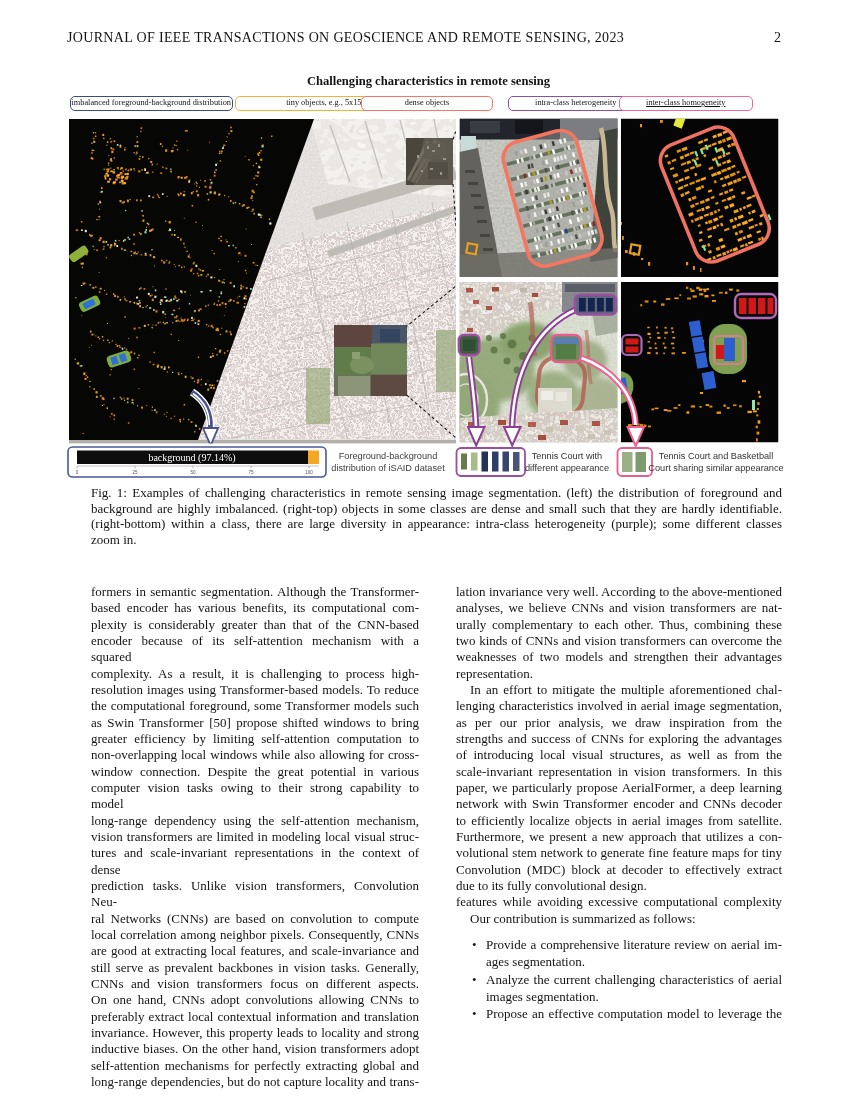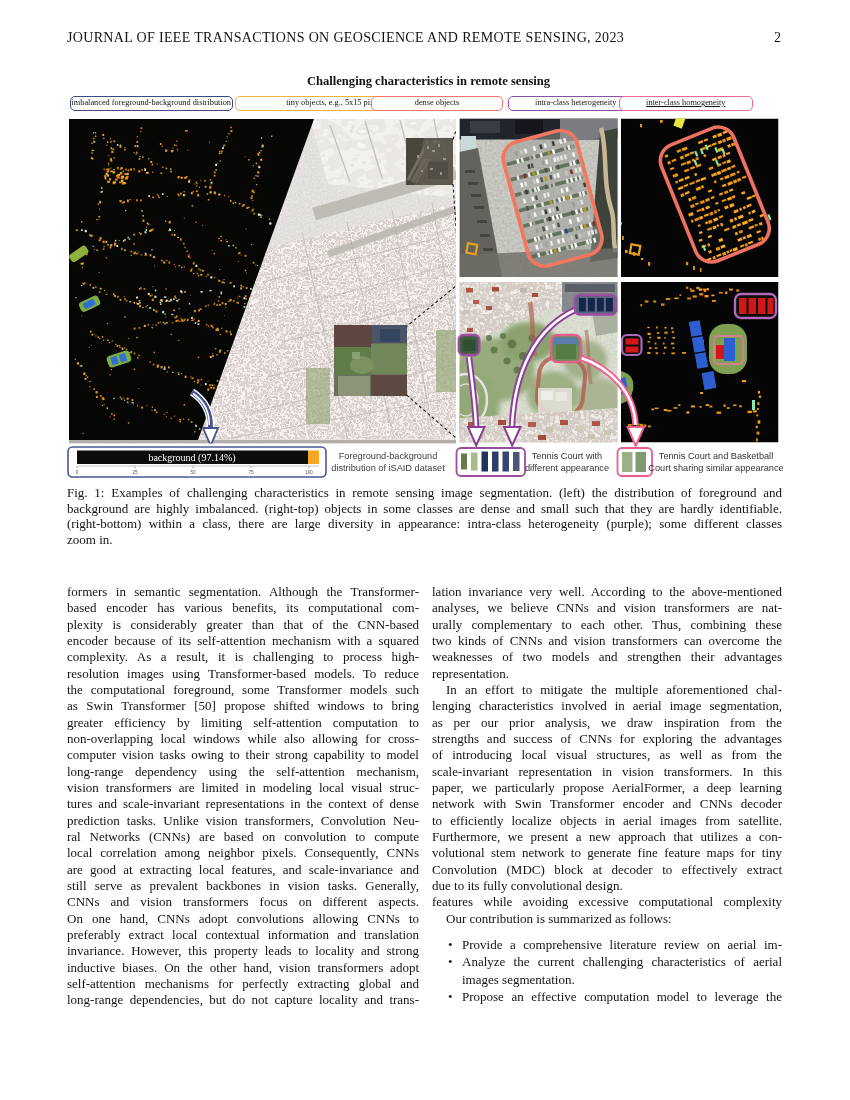--- a/index.html
+++ b/index.html
@@ -2,33 +2,33 @@
 <html><head><meta charset="utf-8">
 <style>
 html,body{margin:0;padding:0;background:#fff;}
 body{width:850px;height:1100px;position:relative;font-family:"Liberation Serif",serif;color:#131313;overflow:hidden;}
 .abs{position:absolute;}
 .hdr{top:30px;font-size:14px;letter-spacing:0.34px;}
 .title{top:74px;left:71px;width:715px;text-align:center;font-weight:bold;font-size:12.6px;}
 .tag{position:absolute;top:96px;height:12.5px;border:1.6px solid;border-radius:5px;background:#fff;font-size:8.3px;line-height:12.5px;text-align:center;white-space:nowrap;}
 .cap{left:67px;top:485px;width:715px;font-size:13.0px;line-height:15.6px;}
 .col{font-size:13.0px;line-height:16.33px;top:584px;}
-.ln{text-align:justify;text-align-last:justify;}
+.ln{text-align:justify;text-align-last:justify;margin-left:24px;}
 .ln.e{text-align-last:left;}
 .bl{position:relative;padding-left:30px;}
 .bl .bu{position:absolute;left:16px;}
 .blk{margin-top:10px;} .blk .ln{margin-top:1px;}
 </style></head>
 <body>
 <div class="abs hdr" style="left:67px;">JOURNAL OF IEEE TRANSACTIONS ON GEOSCIENCE AND REMOTE SENSING, 2023</div>
 <div class="abs hdr" style="left:774px;">2</div>
 <div class="abs title">Challenging characteristics in remote sensing</div>
 <div class="tag" style="left:69.5px;width:161.5px;border-color:#3c4c80;">imbalanced foreground-background distribution</div>
 <div class="tag" style="left:235px;width:135.5px;border-color:#f2b238;padding-left:31px;">tiny objects, e.g., 5x15 pixels</div>
-<div class="tag" style="left:371px;width:130px;border-color:#f2766b;">dense objects</div>
+<div class="tag" style="left:361px;width:130px;border-color:#f2766b;">dense objects</div>
 <div class="tag" style="left:508px;width:133.5px;border-color:#8d4fa4;">intra-class heterogeneity</div>
 <div class="tag" style="left:619px;width:131.5px;border-color:#f0679c;text-decoration:underline;">inter-class homogeneity</div>
 
 <svg class="abs" style="left:67px;top:115px;" width="716" height="366" viewBox="67 115 716 366">
 <defs>
 <filter id="fA" x="-5%" y="-5%" width="110%" height="110%">
   <feTurbulence type="fractalNoise" baseFrequency="0.55" numOctaves="3" seed="11"></feTurbulence>
   <feColorMatrix type="matrix" values="1 0 0 0 0 1 0 0 0 0 1 0 0 0 0 0 0 0 0 1"></feColorMatrix>
   <feComponentTransfer>
           <feFuncR type="linear" slope="0.20" intercept="0.67"></feFuncR>
@@ -1596,20 +1596,21 @@
 <div class="ln">formers in semantic segmentation. Although the Transformer-</div>
 <div class="ln">based encoder has various benefits, its computational com-</div>
 <div class="ln">plexity is considerably greater than that of the CNN-based</div>
 <div class="ln">encoder because of its self-attention mechanism with a squared</div>
 <div class="ln">complexity. As a result, it is challenging to process high-</div>
 <div class="ln">resolution images using Transformer-based models. To reduce</div>
 <div class="ln">the computational foreground, some Transformer models such</div>
 <div class="ln">as Swin Transformer [50] propose shifted windows to bring</div>
 <div class="ln">greater efficiency by limiting self-attention computation to</div>
 <div class="ln">non-overlapping local windows while also allowing for cross-</div>
+<div class="ln">window connection. Despite the great potential in various</div>
 <div class="ln">computer vision tasks owing to their strong capability to model</div>
 <div class="ln">long-range dependency using the self-attention mechanism,</div>
 <div class="ln">vision transformers are limited in modeling local visual struc-</div>
 <div class="ln">tures and scale-invariant representations in the context of dense</div>
 <div class="ln">prediction tasks. Unlike vision transformers, Convolution Neu-</div>
 <div class="ln">ral Networks (CNNs) are based on convolution to compute</div>
 <div class="ln">local correlation among neighbor pixels. Consequently, CNNs</div>
 <div class="ln">are good at extracting local features, and scale-invariance and</div>
 <div class="ln">still serve as prevalent backbones in vision tasks. Generally,</div>
 <div class="ln">CNNs and vision transformers focus on different aspects.</div>
@@ -1638,18 +1639,19 @@
 <div class="ln">network with Swin Transformer encoder and CNNs decoder</div>
 <div class="ln">to efficiently localize objects in aerial images from satellite.</div>
 <div class="ln">Furthermore, we present a new approach that utilizes a con-</div>
 <div class="ln">volutional stem network to generate fine feature maps for tiny</div>
 <div class="ln">Convolution (MDC) block at decoder to effectively extract</div>
 <div class="ln e">due to its fully convolutional design.</div>
 <div class="ln">features while avoiding excessive computational complexity</div>
 <div class="ln e" style="text-indent:14px;">Our contribution is summarized as follows:</div>
 <div class="blk">
 <div class="ln bl"><span class="bu">•</span>Provide a comprehensive literature review on aerial im-</div>
+<div class="ln e" style="padding-left:30px;">ages segmentation.</div>
 <div class="ln bl"><span class="bu">•</span>Analyze the current challenging characteristics of aerial</div>
 <div class="ln e" style="padding-left:30px;">images segmentation.</div>
 <div class="ln bl"><span class="bu">•</span>Propose an effective computation model to leverage the</div>
 
 </div>
 </div>
 
 </body></html>

